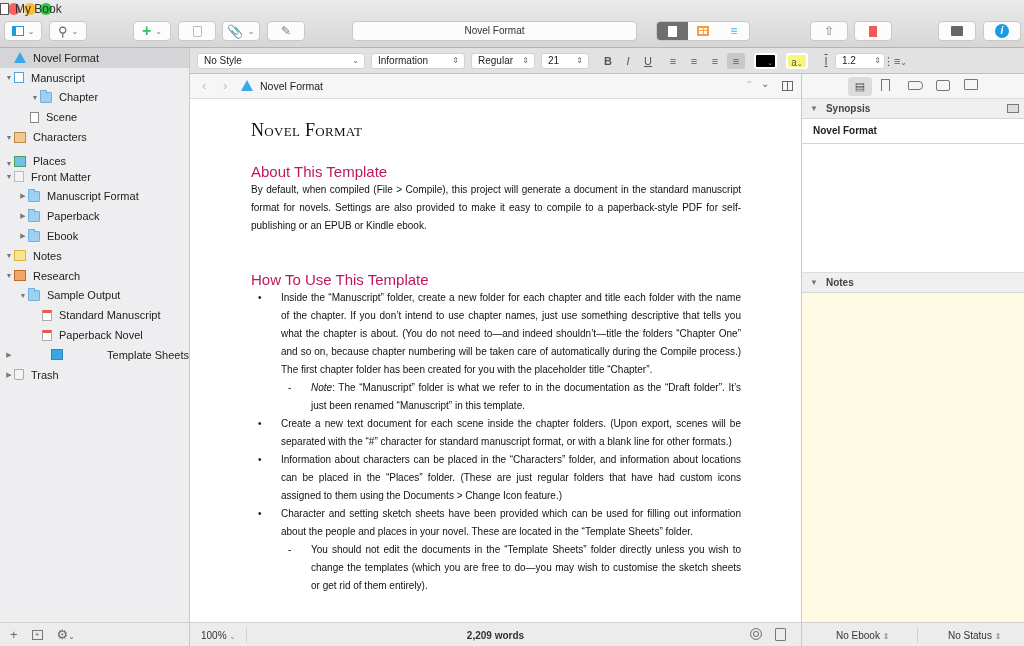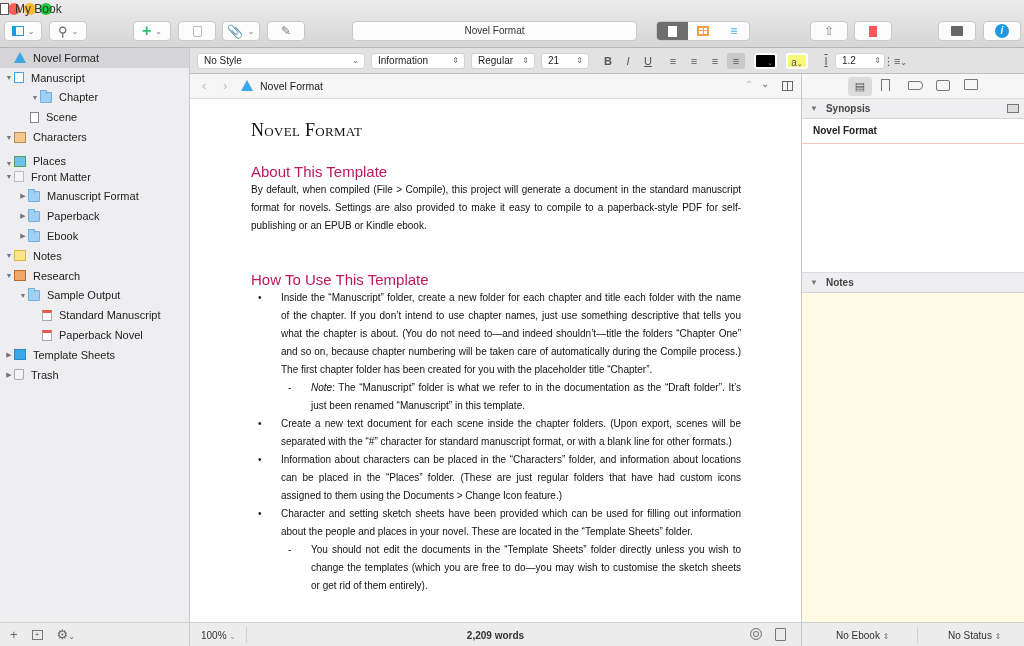--- a/index.html
+++ b/index.html
@@ -174,21 +174,21 @@
     <div class="bi" style="padding-left: 32px;">
       <span class="tri"></span>
       <span class="ico" style="background: rgb(255, 255, 255); border-width: 3px 1px 1px; border-style: solid; border-color: rgb(232, 89, 78) rgb(170, 170, 170) rgb(170, 170, 170); border-image: initial; width: 10px;"></span>
       <span>Standard Manuscript</span>
     </div>
     <div class="bi" style="padding-left: 32px;">
       <span class="tri"></span>
       <span class="ico" style="background: rgb(255, 255, 255); border-width: 3px 1px 1px; border-style: solid; border-color: rgb(232, 89, 78) rgb(170, 170, 170) rgb(170, 170, 170); border-image: initial; width: 10px;"></span>
       <span>Paperback Novel</span>
     </div>
-    <div class="bi" style="padding-left: 4px;">
+    <div class="bi" style="padding-left: 4px; justify-content: space-between;">
       <span class="tri">▶</span>
       <span class="ico" style="background: rgb(58, 166, 230); border: 1px solid rgb(42, 136, 198);"></span>
       <span>Template Sheets</span>
     </div>
     <div class="bi" style="padding-left: 4px;">
       <span class="tri">▶</span>
       <span class="ico" style="background: rgb(244, 244, 244); border: 1px solid rgb(170, 170, 170); width: 10px; border-radius: 0px 0px 2px 2px;"></span>
       <span>Trash</span>
     </div>
   </div>

